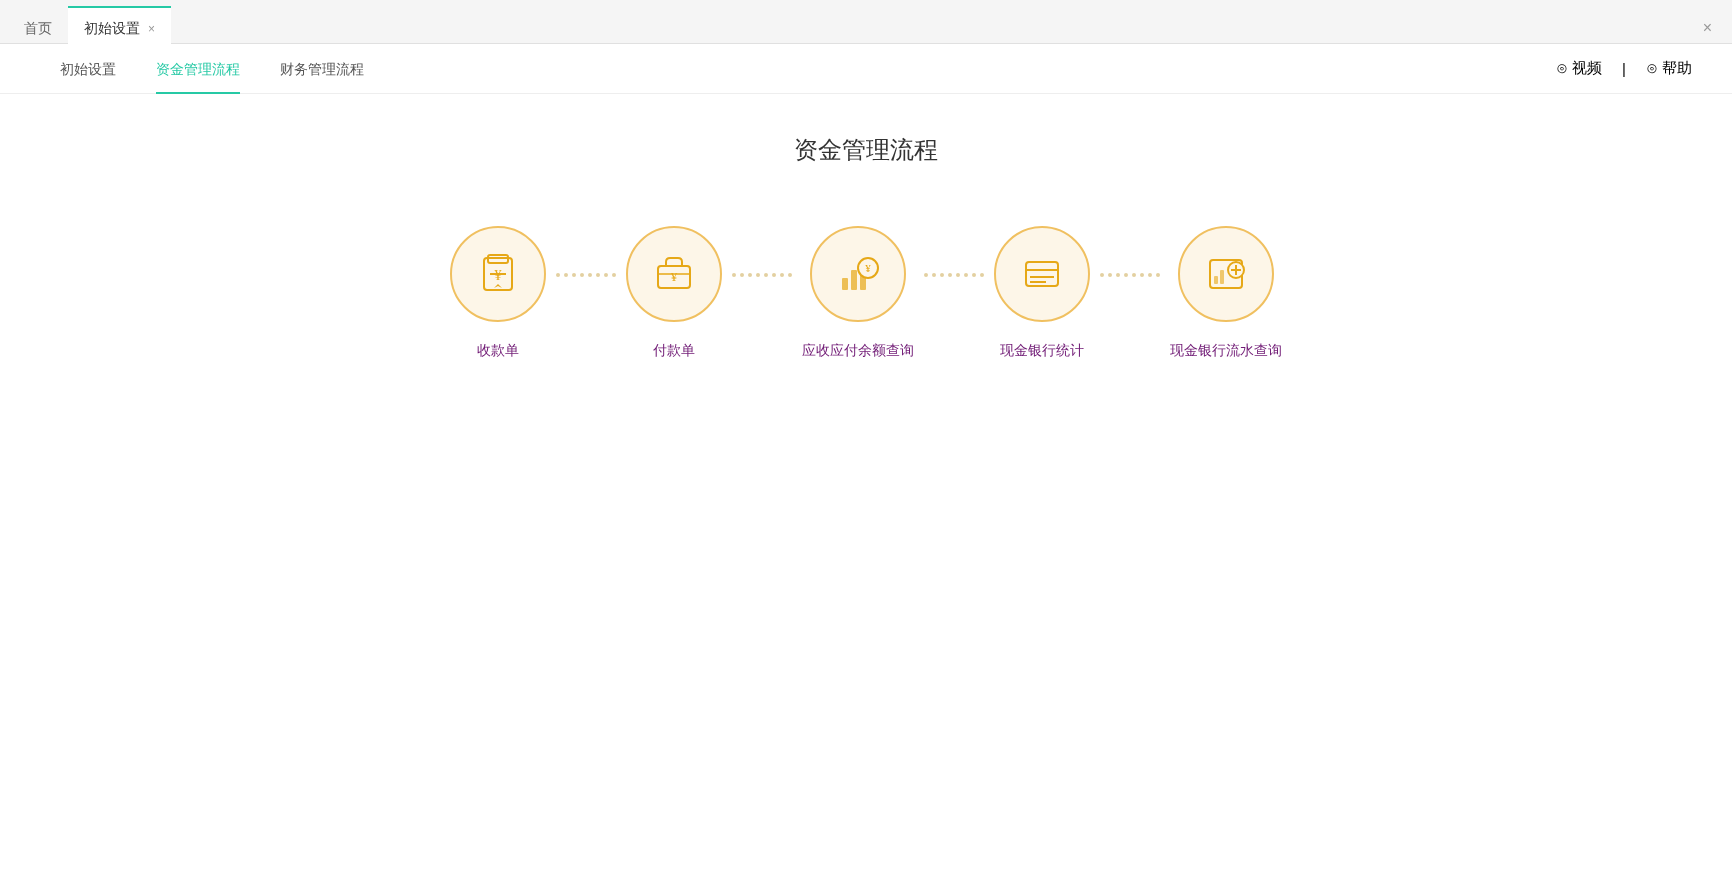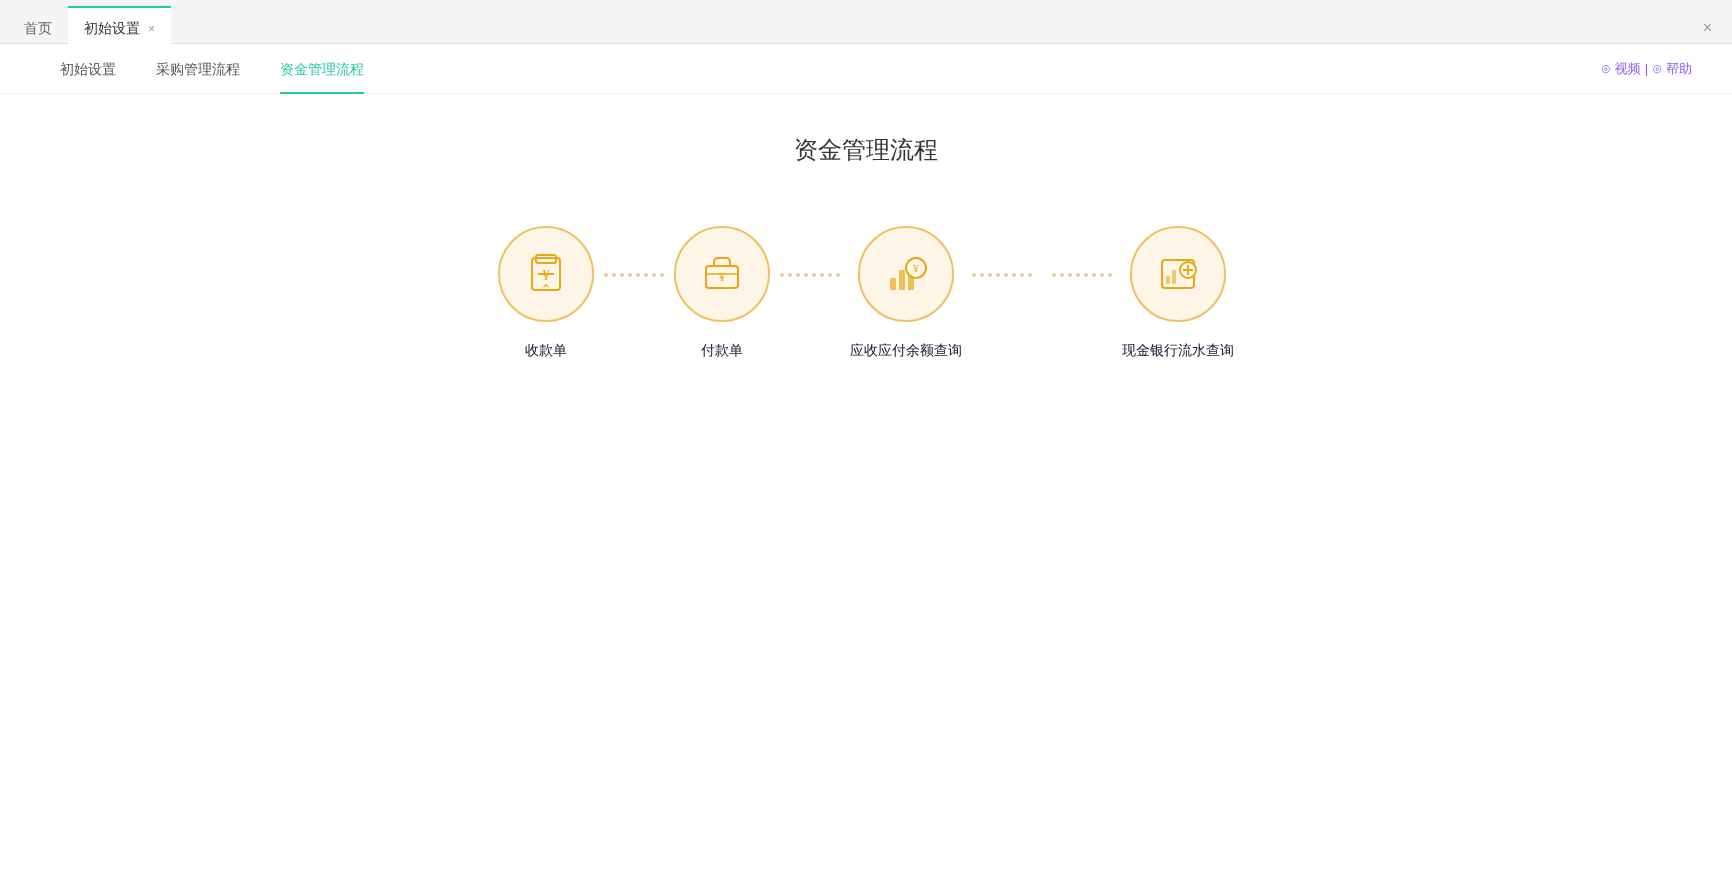--- a/index.html
+++ b/index.html
@@ -87,23 +87,23 @@
       bottom: 0;
       left: 20px;
       right: 20px;
       height: 2px;
       background: #26c9a5;
     }
     .nav-right {
       margin-left: auto;
       display: flex;
       align-items: center;
-      gap: 4px;
-      font-size: 13px;
-      color: #8b5cf6;
+      gap: 20px;
+      font-size: 15px;
+      color: #000000;
     }
     .nav-right span { cursor: pointer; }
 
     
     .main-content {
       padding: 40px 0;
       display: flex;
       flex-direction: column;
       align-items: center;
     }
@@ -137,21 +137,21 @@
       display: flex;
       align-items: center;
       justify-content: center;
     }
     .flow-circle svg {
       width: 48px;
       height: 48px;
     }
     .flow-label {
       font-size: 14px;
-      color: #0f172a;
+      color: #701a75;
       text-align: center;
     }
     .flow-connector {
       display: flex;
       align-items: center;
       margin: 0 10px;
       margin-bottom: 36px;
     }
     .flow-dots {
       display: flex;
@@ -174,22 +174,22 @@
     <span>初始设置</span>
     <span class="close-btn">×</span>
   </div>
   <div class="top-bar-right">
     <span class="top-right-close">×</span>
   </div>
 </div>
 
 <div class="nav-bar">
   <div class="nav-item">初始设置</div>
-  <div class="nav-item">采购管理流程</div>
   <div class="nav-item active">资金管理流程</div>
+  <div class="nav-item">财务管理流程</div>
   <div class="nav-right">
     <span>⊙ 视频</span>
     <span>|</span>
     <span>⊙ 帮助</span>
   </div>
 </div>
 
 <div class="main-content">
   <div class="page-title">资金管理流程</div>
 
@@ -268,20 +268,32 @@
           <div class="dot"></div>
           <div class="dot"></div>
         <div class="dot"></div>
           <div class="dot"></div>
           <div class="dot"></div>
         <div class="dot"></div>
           <div class="dot"></div>
       </div>
     </div>
 
+    <div class="flow-item">
+      <div class="flow-circle">
+        <svg viewBox="0 0 48 48" fill="none" xmlns="http://www.w3.org/2000/svg">
+
+          <rect x="8" y="12" width="32" height="24" rx="3" stroke="#e6a817" stroke-width="2" fill="none"></rect>
+          <line x1="8" y1="20" x2="40" y2="20" stroke="#e6a817" stroke-width="2"></line>
+          <line x1="12" y1="27" x2="36" y2="27" stroke="#e6a817" stroke-width="2"></line>
+          <line x1="12" y1="32" x2="28" y2="32" stroke="#e6a817" stroke-width="2"></line>
+        </svg>
+      </div>
+      <div class="flow-label">现金银行统计</div>
+    </div>
 
     <div class="flow-connector">
       <div class="flow-dots">
         <div class="dot"></div>
           <div class="dot"></div>
           <div class="dot"></div>
         <div class="dot"></div>
           <div class="dot"></div>
           <div class="dot"></div>
         <div class="dot"></div>

